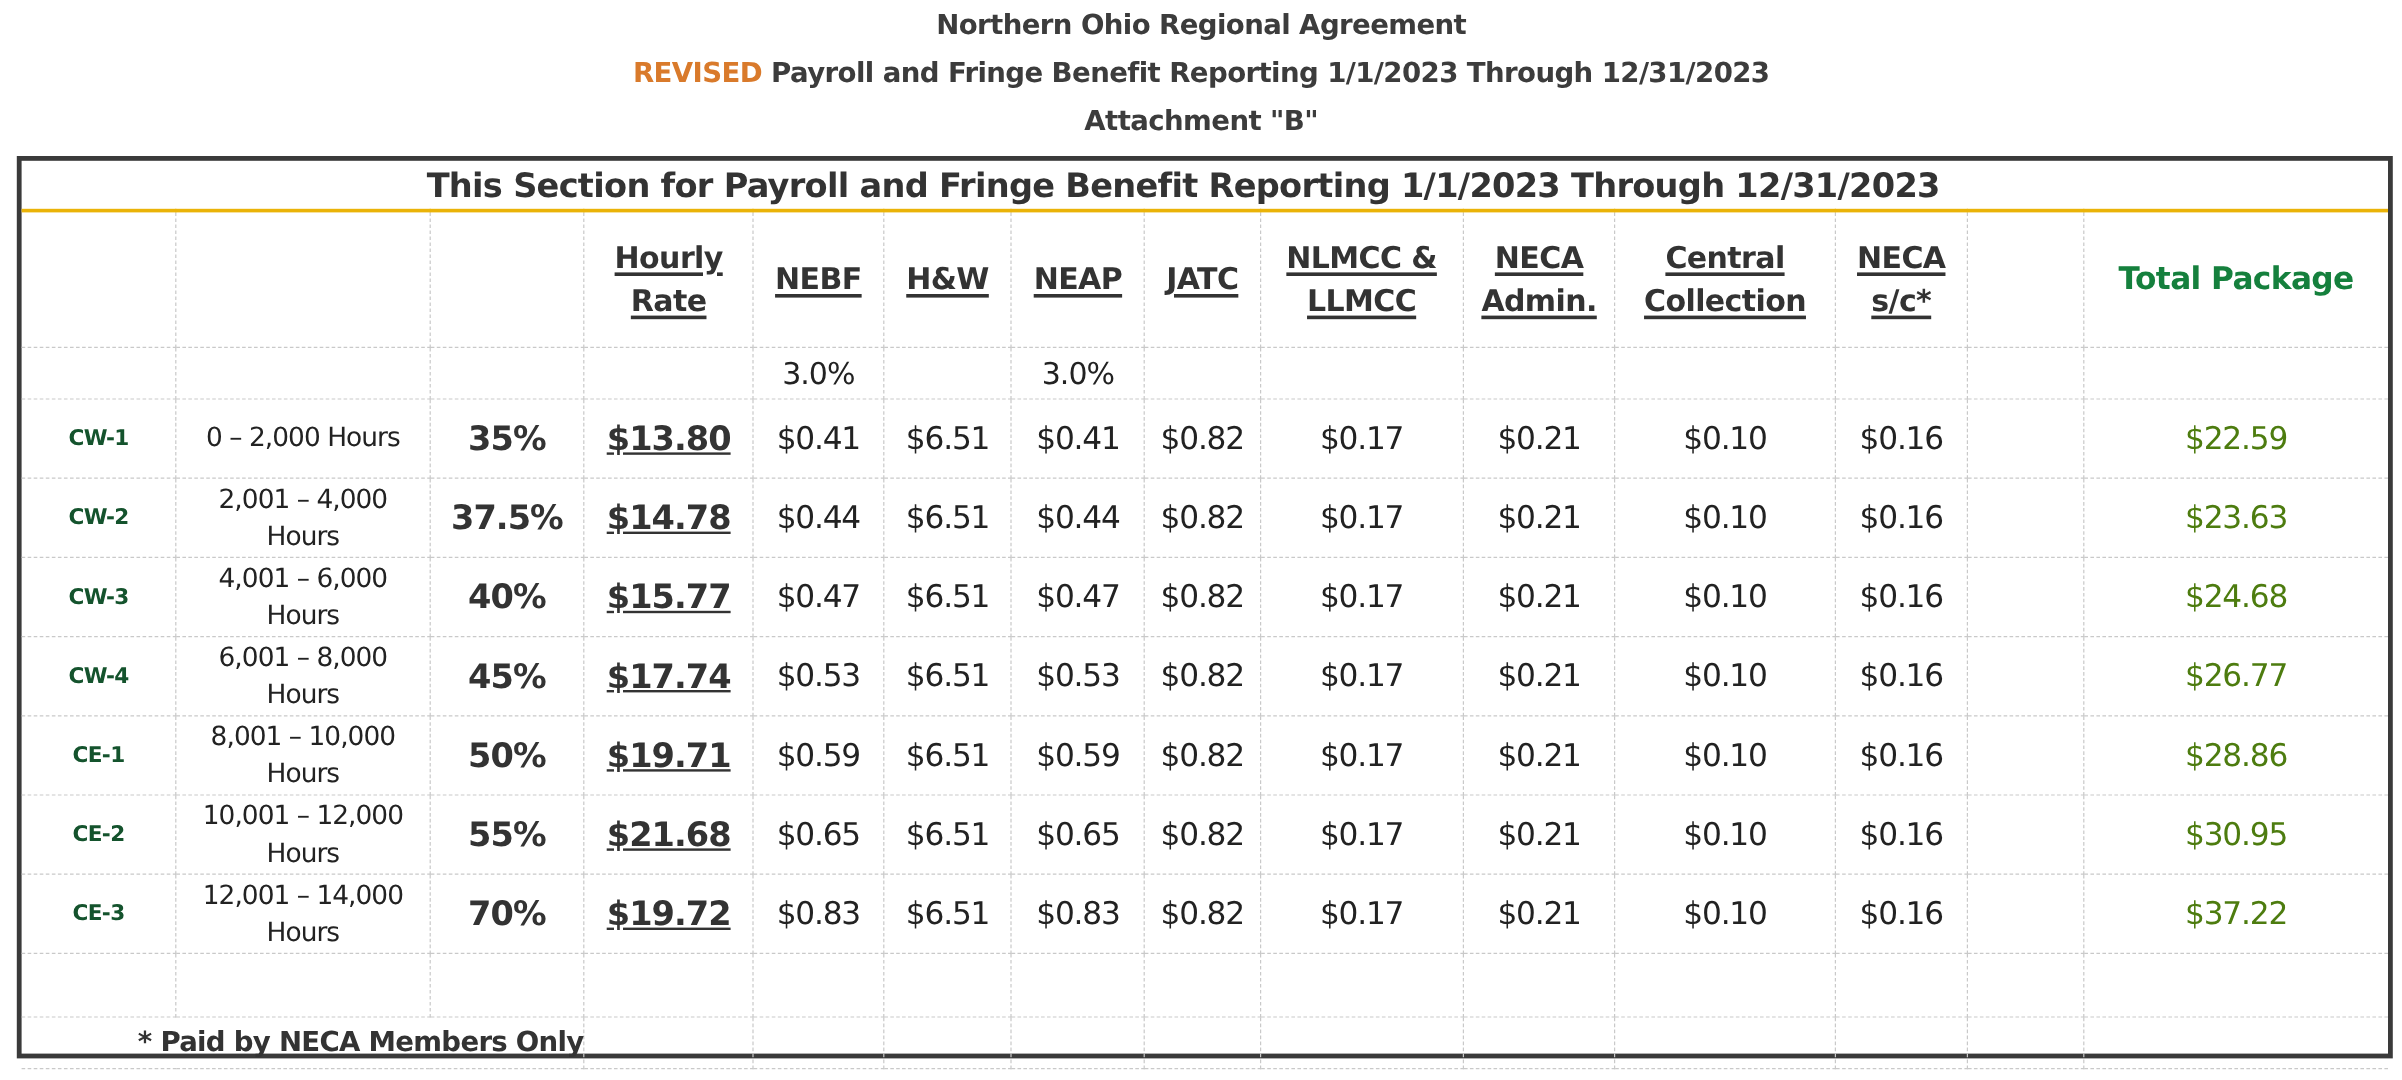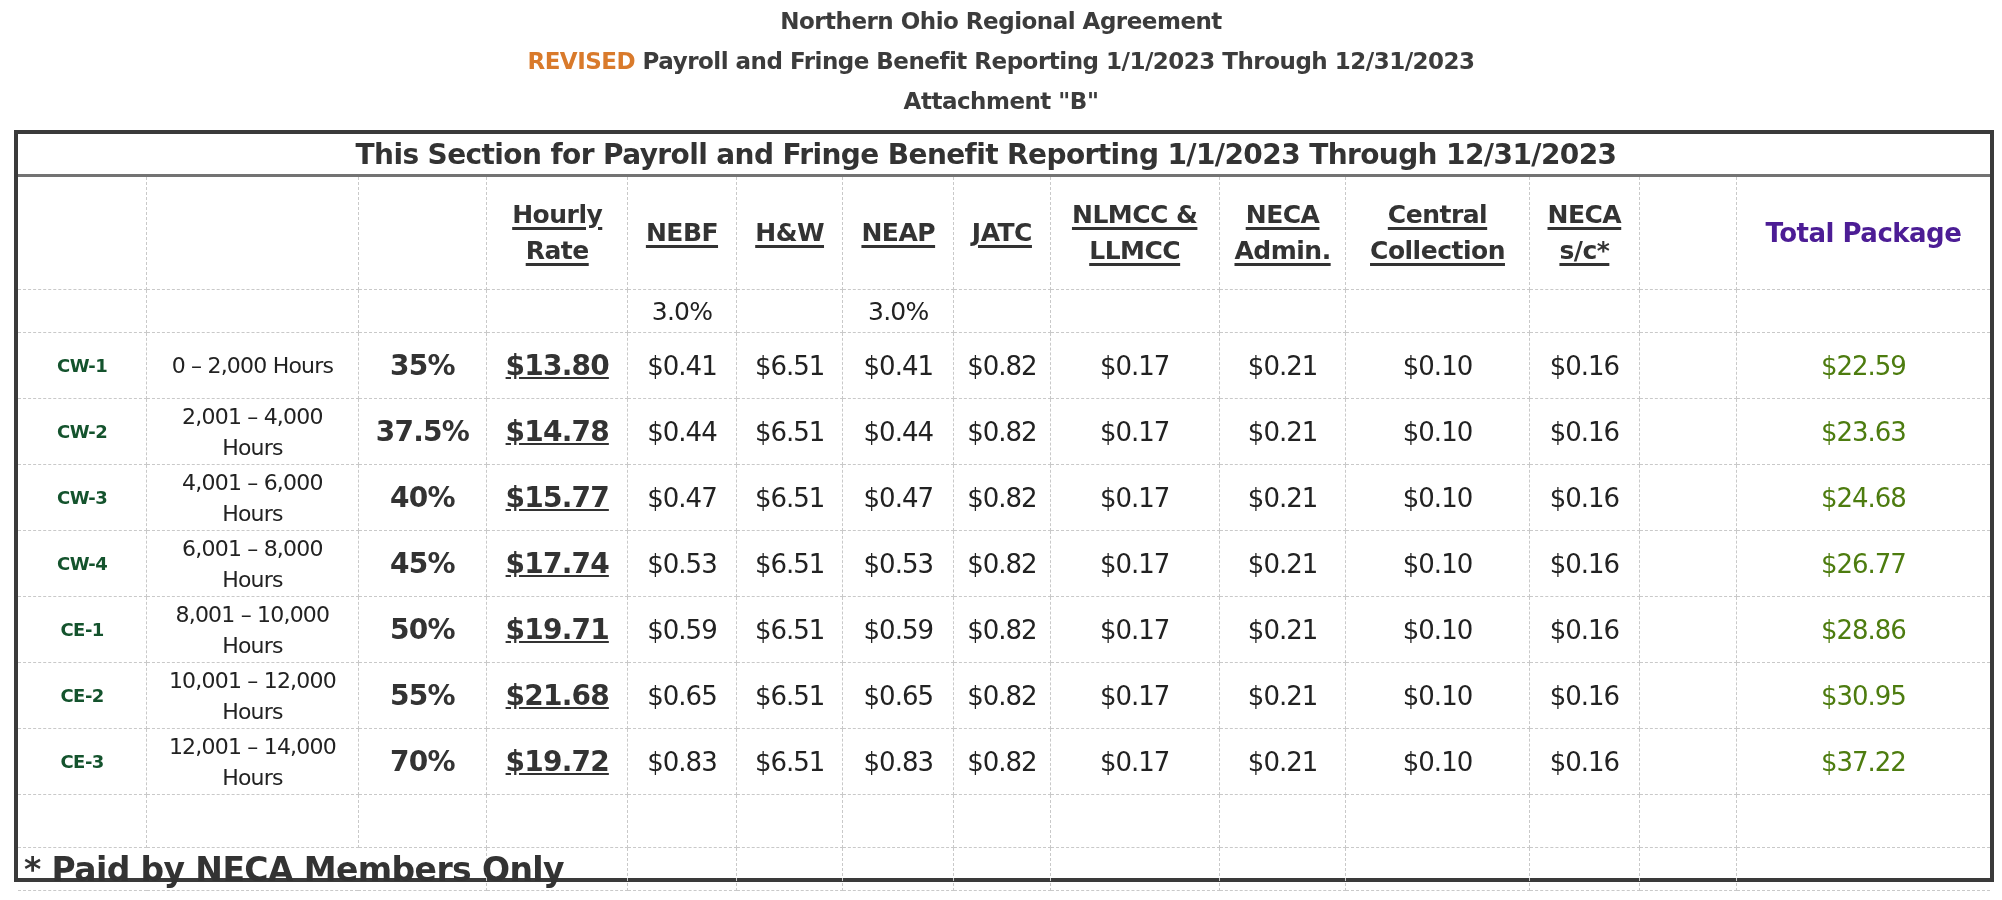--- a/index.html
+++ b/index.html
@@ -8,37 +8,37 @@
   .hdr1 { top: 8px; font-size: 23px; letter-spacing: -0.5px; }
   .hdr2 { top: 48px; font-size: 23px; letter-spacing: -0.5px; }
   .hdr3 { top: 88px; font-size: 23px; letter-spacing: -0.5px; }
   .revised { color: #d97a2b; }
 
   .sheet { position: absolute; left: 14px; top: 130px; width: 1980px; height: 752px; border: 4px solid #3a3a3a; box-sizing: border-box; }
   table { border-collapse: collapse; table-layout: fixed; width: 100%; height: 100%; }
   td { border-right: 1px dashed #c9c9c9; border-bottom: 1px dashed #c9c9c9; text-align: center; vertical-align: middle; padding: 0; font-family: "DejaVu Sans", sans-serif; }
   td:last-child { border-right: none; }
 
-  .section-row td { height: 40px; border-bottom: 3px solid #737373; border-right: none; padding-left: 24px; }
+  .section-row td { height: 40px; border-bottom: 3px solid #eab308; border-right: none; padding-left: 24px; }
   .section-title { font-weight: bold; font-size: 28px; color: #333; white-space: nowrap; letter-spacing: -0.6px; }
   .head-row td { height: 112px; }
   .head-cell { font-weight: bold; font-size: 25px; color: #333; line-height: 36px; letter-spacing: -0.5px; }
   .head-cell span.u { text-decoration: underline; text-decoration-thickness: 3px; text-underline-offset: 4px; }
-  .total-head { font-weight: bold; font-size: 26px; color: #4c1d95; letter-spacing: -0.5px; }
+  .total-head { font-weight: bold; font-size: 26px; color: #15803d; letter-spacing: -0.5px; }
   .pct-row td { height: 42px; font-size: 25px; color: #222; letter-spacing: -0.8px; }
   .data-row td { height: 65px; }
   .cls { font-weight: bold; font-size: 18px; color: #14532d; letter-spacing: -0.5px; }
   .hrs { font-size: 22px; color: #222; line-height: 31px; letter-spacing: -0.8px; }
   .pct { font-weight: bold; font-size: 28px; color: #333; letter-spacing: -0.8px; }
   .rate { font-weight: bold; font-size: 28px; color: #333; letter-spacing: -0.8px; text-decoration: underline; }
   .val { font-size: 26px; color: #222; letter-spacing: -1px; }
   .total { font-size: 26px; color: #4d7c0f; letter-spacing: -1px; }
   .blank-row td { height: 52px; }
   .foot-row td { height: 42px; }
-  .footnote { font-weight: bold; font-size: 33px; color: #333; text-align: center; padding-left: 6px; white-space: nowrap; letter-spacing: -0.6px; }
+  .footnote { font-weight: bold; font-size: 23px; color: #333; text-align: right; padding-left: 6px; white-space: nowrap; letter-spacing: -0.6px; }
 </style>
 </head>
 <body>
 
 <div class="hdr hdr1">Northern Ohio Regional Agreement</div>
 <div class="hdr hdr2"><span class="revised">REVISED</span><span> Payroll and Fringe Benefit Reporting 1/1/2023 Through 12/31/2023</span></div>
 <div class="hdr hdr3">Attachment "B"</div>
 
 <div class="sheet">
 <table>

